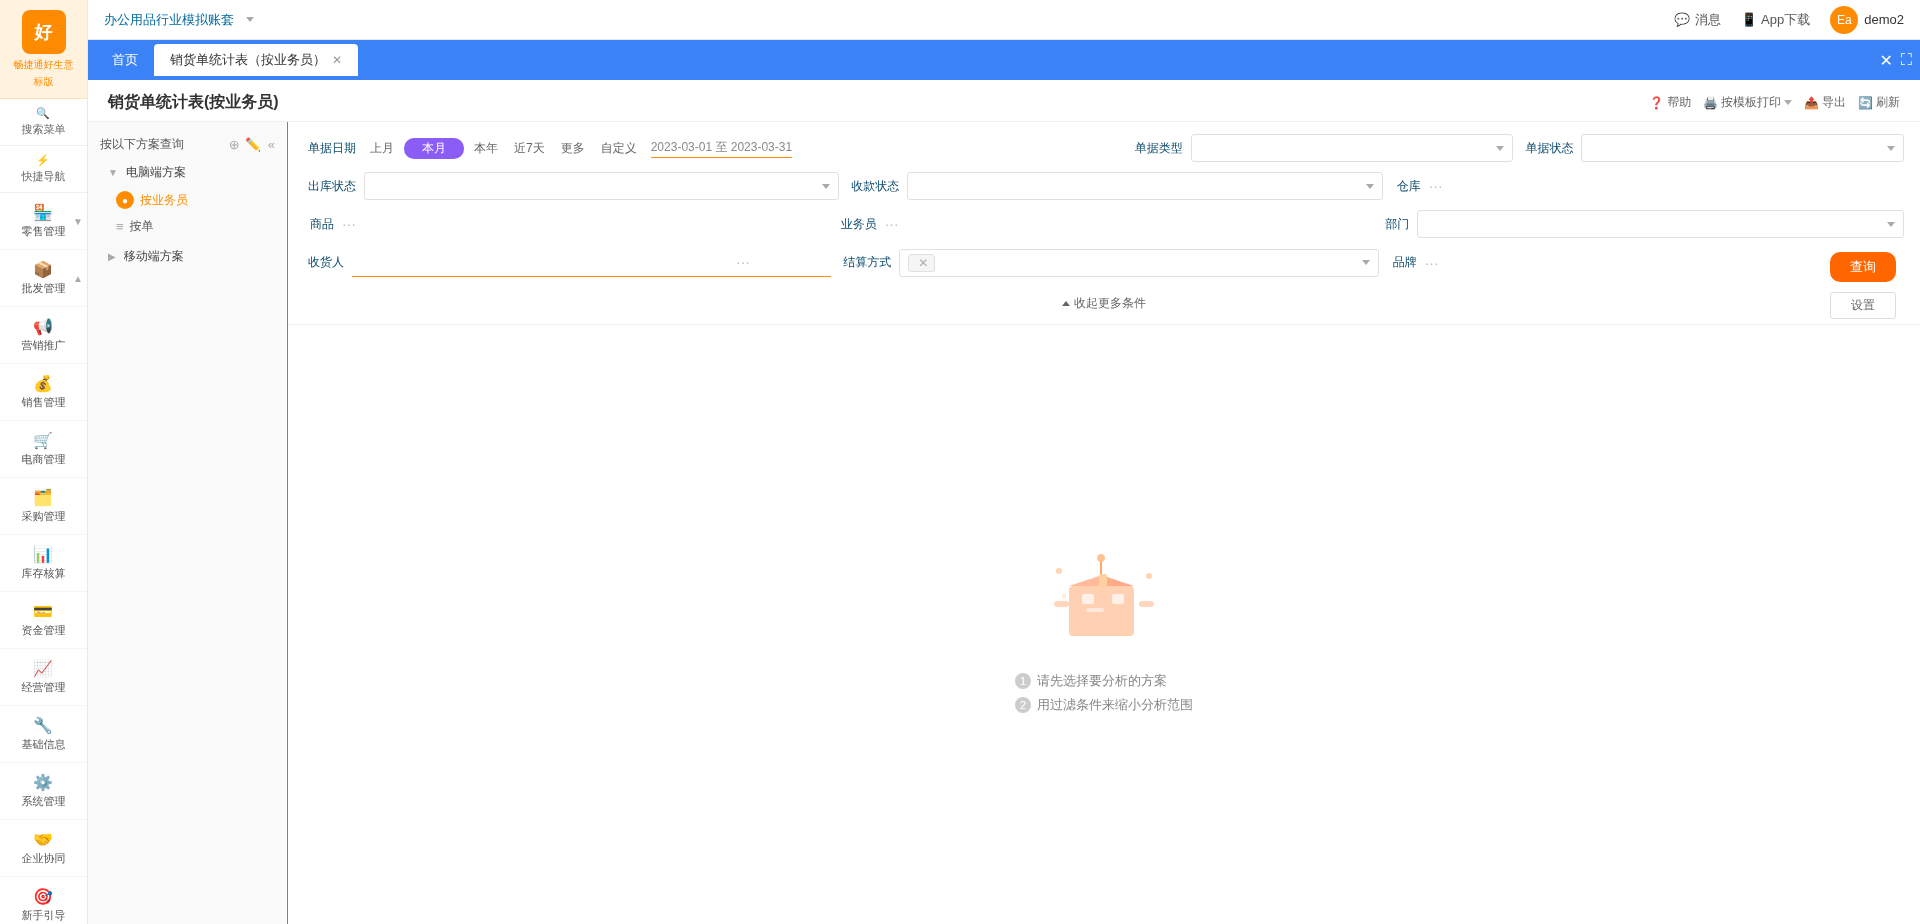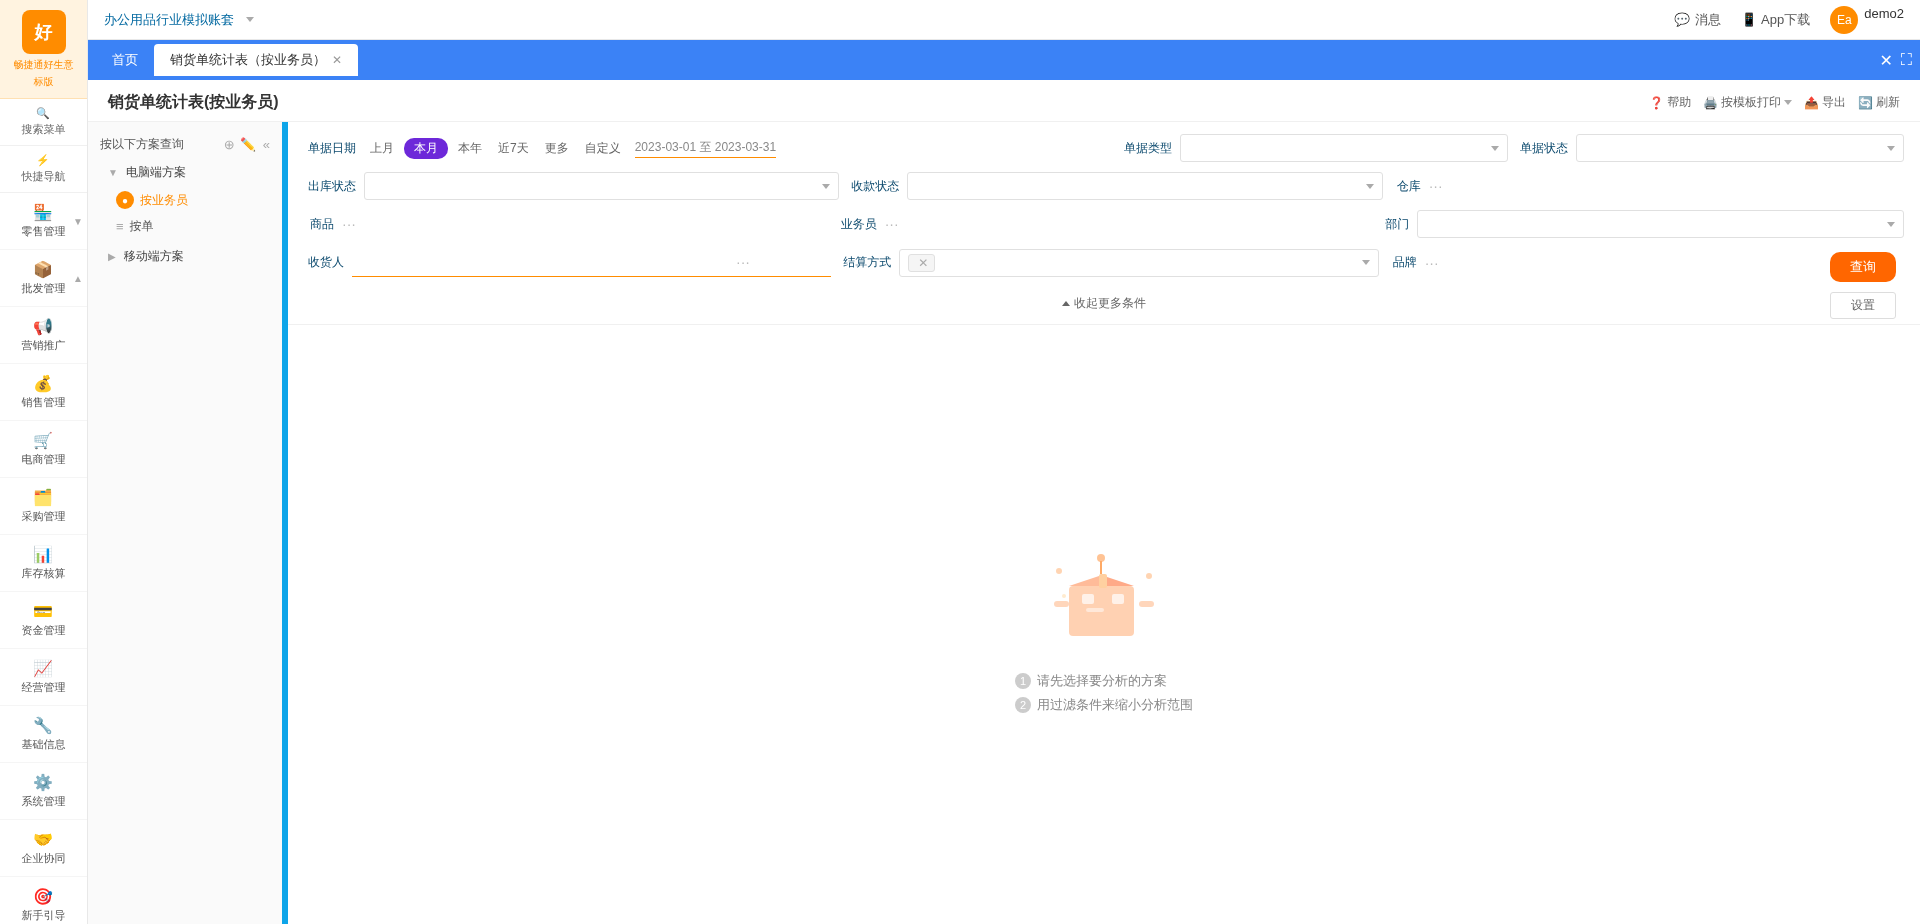--- a/index.html
+++ b/index.html
@@ -21,21 +21,21 @@
 
     
     .main { flex: 1; display: flex; flex-direction: column; overflow: hidden; }
 
     
     .topbar { height: 40px; background: #fff; border-bottom: 1px solid #e8e8e8; display: flex; align-items: center; padding: 0 16px; gap: 12px; }
     .topbar-title { font-size: 13px; color: #0369a1; flex: 0 0 auto; }
     .topbar-dropdown { font-size: 13px; color: #555; cursor: pointer; display: flex; align-items: center; gap: 4px; }
     .topbar-right { margin-left: auto; display: flex; align-items: center; gap: 20px; }
     .topbar-btn { font-size: 13px; color: #555; cursor: pointer; display: flex; align-items: center; gap: 4px; }
-    .topbar-user { display: flex; align-items: flex-start; gap: 6px; cursor: pointer; }
+    .topbar-user { display: flex; align-items: center; gap: 6px; cursor: pointer; }
     .topbar-avatar { width: 28px; height: 28px; border-radius: 50%; background: #ff8c00; display: flex; align-items: center; justify-content: center; color: white; font-size: 12px; overflow: hidden; }
     .topbar-username { font-size: 13px; color: #333; }
 
     
     .tabbar { height: 40px; background: #3b82f6; display: flex; align-items: center; padding: 0 8px; gap: 0; }
     .tab { display: flex; align-items: center; padding: 0 16px; height: 32px; border-radius: 4px 4px 0 0; cursor: pointer; font-size: 13px; gap: 6px; }
     .tab.home { color: white; background: transparent; }
     .tab.active { background: white; color: #333; border-radius: 4px 4px 0 0; }
     .tab-close { font-size: 12px; color: #999; cursor: pointer; }
     .tabbar-icons { margin-left: auto; display: flex; align-items: center; gap: 8px; }
@@ -47,41 +47,41 @@
     
     .page-header { display: flex; align-items: center; justify-content: space-between; padding: 12px 20px 8px; border-bottom: 1px solid #f0f0f0; }
     .page-title { font-size: 16px; font-weight: bold; color: #333; }
     .page-actions { display: flex; align-items: center; gap: 12px; }
     .page-action-btn { font-size: 12px; color: #666; cursor: pointer; display: flex; align-items: center; gap: 3px; }
 
     
     .content-body { display: flex; flex: 1; overflow: hidden; }
 
     
-    .left-panel { width: 200px; border-right: 6px solid #0ea5e9; padding: 8px 0; background: #fafafa; }
+    .left-panel { width: 200px; border-right: 1px solid #0ea5e9; padding: 8px 0; background: #fafafa; }
     .left-panel-header { display: flex; align-items: center; justify-content: space-between; padding: 6px 12px; font-size: 12px; color: #555; }
     .left-panel-header-title { font-weight: 500; }
     .left-panel-header-icons { display: flex; gap: 6px; }
     .icon-btn { cursor: pointer; color: #aaa; font-size: 13px; }
     .tree-item { padding: 5px 12px 5px 20px; display: flex; align-items: center; gap: 6px; cursor: pointer; font-size: 12px; color: #444; }
     .tree-item-arrow { font-size: 10px; color: #aaa; margin-right: 2px; }
     .tree-child-item { padding: 5px 12px 5px 8px; display: flex; align-items: center; gap: 6px; cursor: pointer; font-size: 12px; }
     .tree-child-item.selected { color: #ff8c00; }
     .tree-child-icon { width: 18px; height: 18px; border-radius: 50%; background: #ff8c00; display: flex; align-items: center; justify-content: center; color: white; font-size: 10px; }
     .tree-section { padding-left: 20px; }
 
     
     .right-panel { flex: 1; display: flex; flex-direction: column; overflow: hidden; }
 
     
     .filter-area { padding: 12px 16px; border-bottom: 1px solid #f0f0f0; }
     .filter-label { width: 60px; font-size: 12px; color: #0c4a6e; text-align: right; flex-shrink: 0; }
     .filter-date-group { display: flex; align-items: center; gap: 4px; flex: 0 0 auto; }
     .filter-date-btn { font-size: 12px; color: #666; cursor: pointer; padding: 2px 6px; border-radius: 3px; }
-    .filter-date-btn.active { background: #6d28d9; color: white; border-radius: 10px; padding: 2px 10px; }
+    .filter-date-btn.active { background: #8b5cf6; color: white; border-radius: 10px; padding: 2px 18px; }
     .filter-date-range { font-size: 12px; color: #888; margin-left: 4px; border-bottom: 1px solid #ff8c00; padding-bottom: 1px; }
     .filter-select { flex: 1; height: 28px; border: 1px solid #e0e0e0; border-radius: 3px; background: white; display: flex; align-items: center; justify-content: space-between; padding: 0 8px; cursor: pointer; font-size: 12px; color: #999; max-width: 380px; }
     .filter-select-wide { flex: 1; height: 28px; border: 1px solid #e0e0e0; border-radius: 3px; background: white; display: flex; align-items: center; justify-content: space-between; padding: 0 8px; cursor: pointer; font-size: 12px; color: #999; }
     .filter-input { flex: 1; height: 28px; border: none; border-bottom: 1px solid #ff8c00; background: transparent; font-size: 12px; padding: 0 4px; outline: none; color: #333; max-width: 380px; }
     .filter-tag { display: flex; align-items: center; gap: 3px; background: #f5f5f5; border: 1px solid #e0e0e0; border-radius: 3px; padding: 1px 6px; font-size: 12px; color: #555; }
     .filter-tag-close { cursor: pointer; color: #aaa; font-size: 12px; }
     .collapse-btn { display: flex; align-items: center; justify-content: center; margin: 8px auto 0; cursor: pointer; font-size: 12px; color: #666; gap: 4px; }
     .query-btn { background: #ff6600; color: white; border: none; border-radius: 10px; padding: 6px 20px; font-size: 13px; cursor: pointer; }
     .set-btn { background: white; color: #666; border: 1px solid #ddd; border-radius: 3px; padding: 4px 12px; font-size: 12px; cursor: pointer; margin-top: 4px; }
 

